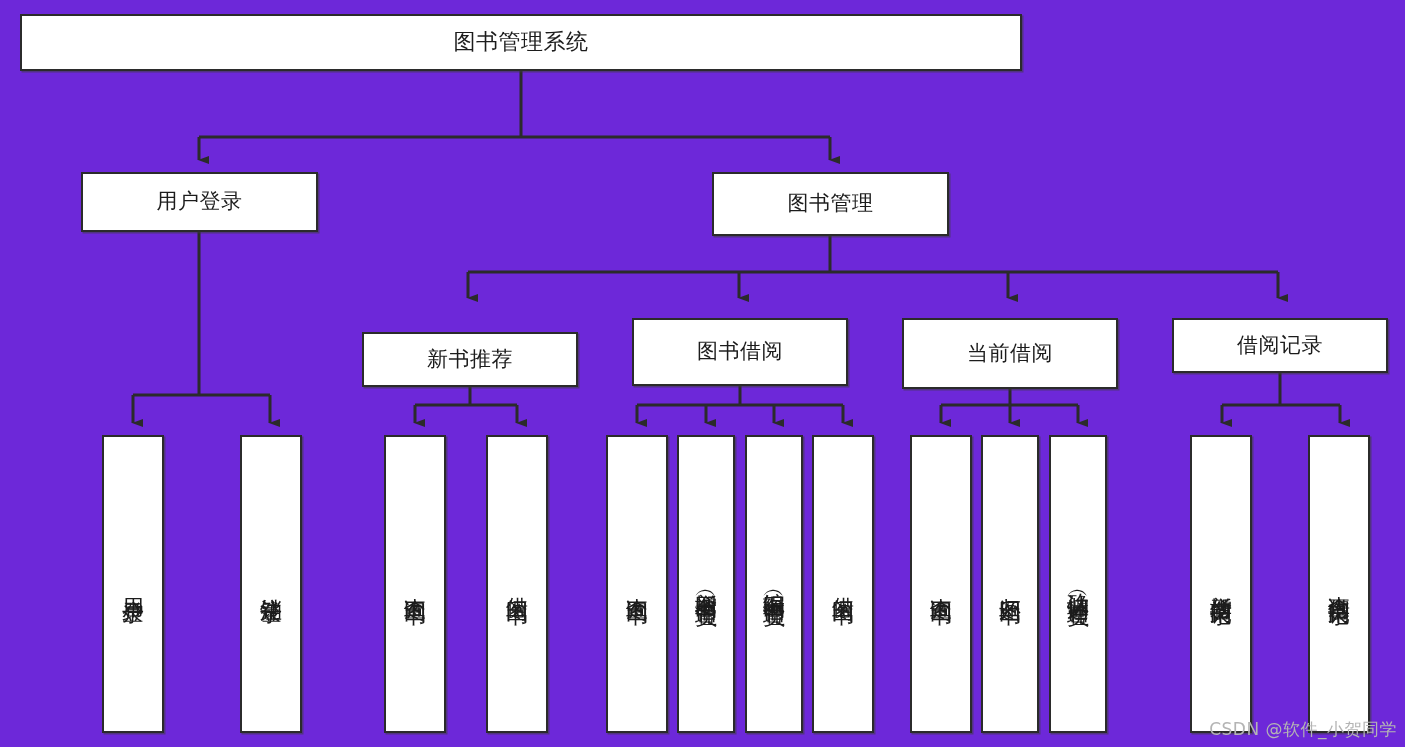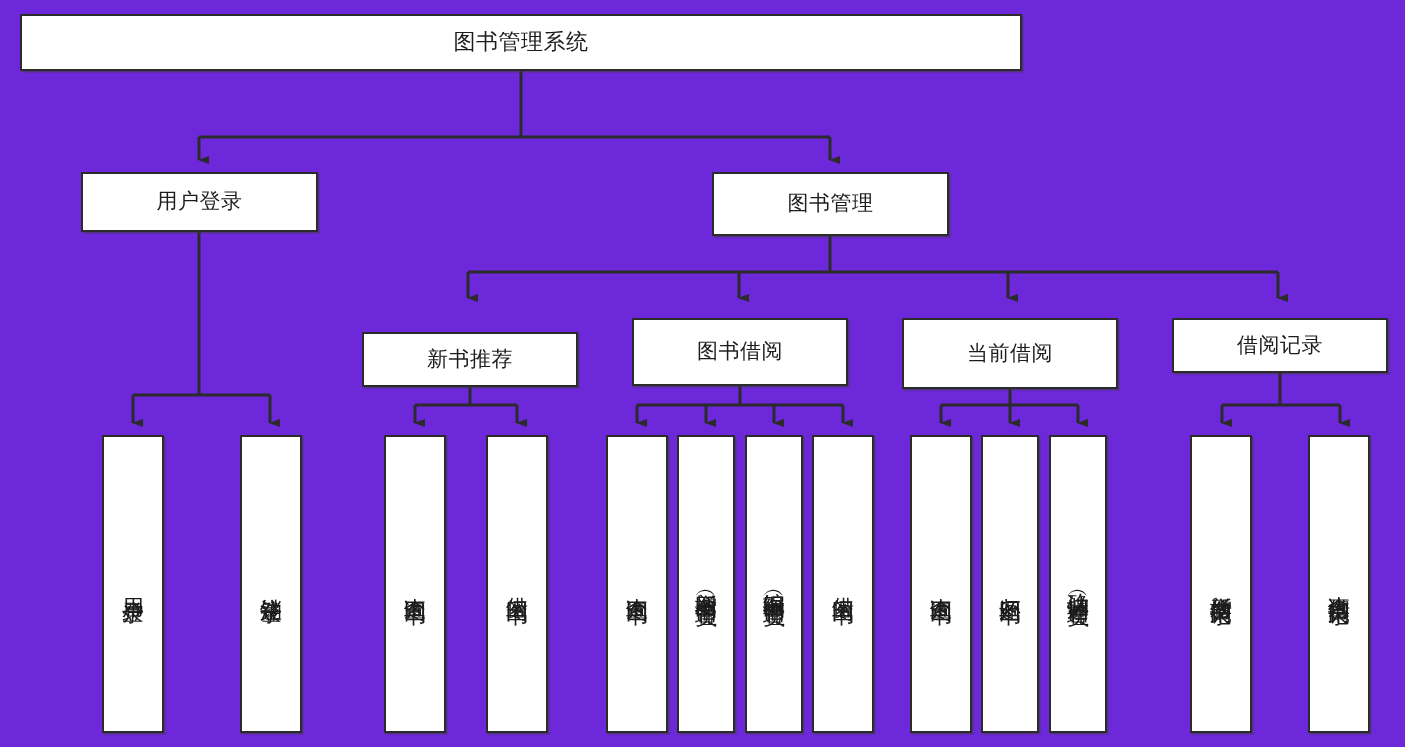--- a/index.html
+++ b/index.html
@@ -213,14 +213,15 @@
   </div>
 
   <div class="node vert" style="left:1190px; top:435px; width:62px; height:298px;">
     <span class="node-label">新增借阅记录</span>
   </div>
 
   <div class="node vert" style="left:1308px; top:435px; width:62px; height:298px;">
     <span class="node-label">查询借阅记录</span>
   </div>
 
+  <div id="watermark">CSDN @软件_小贺同学</div>
 
 </div>
 
 </body></html>

